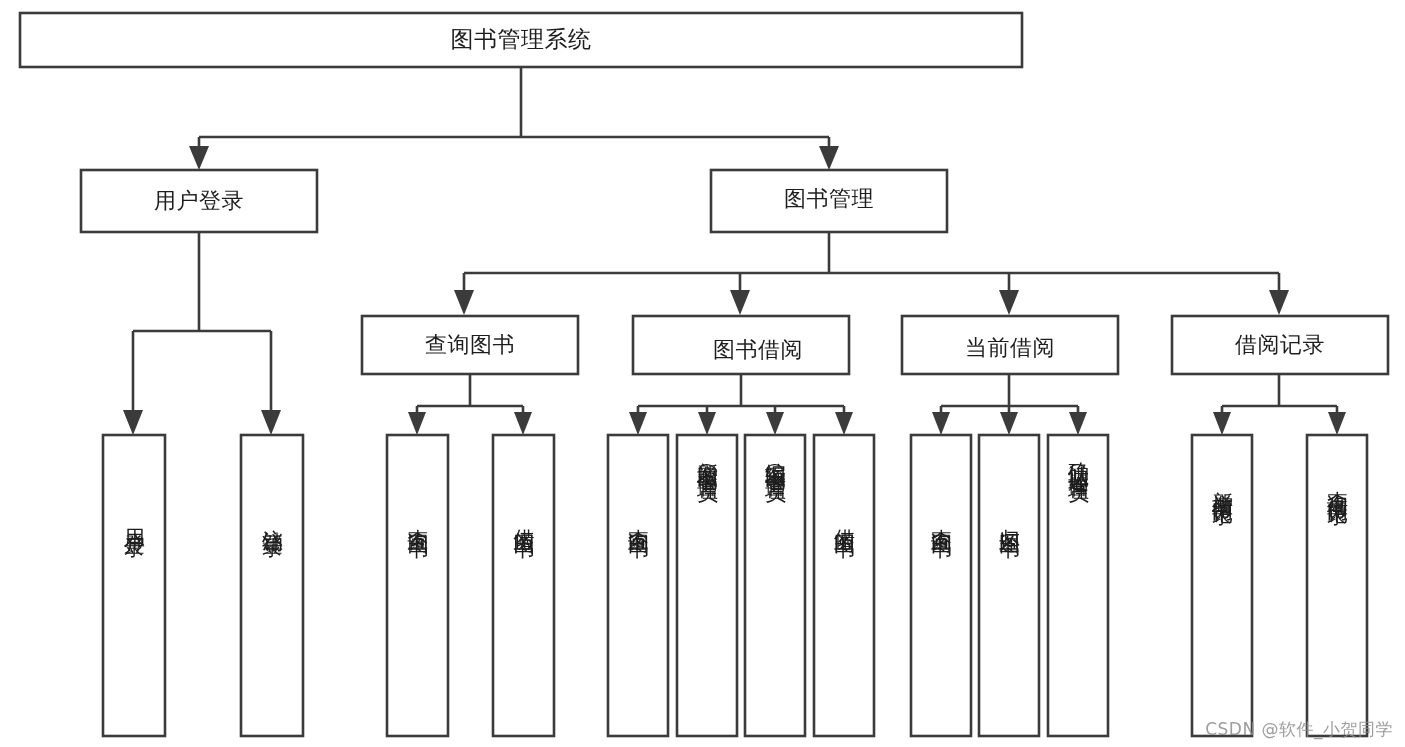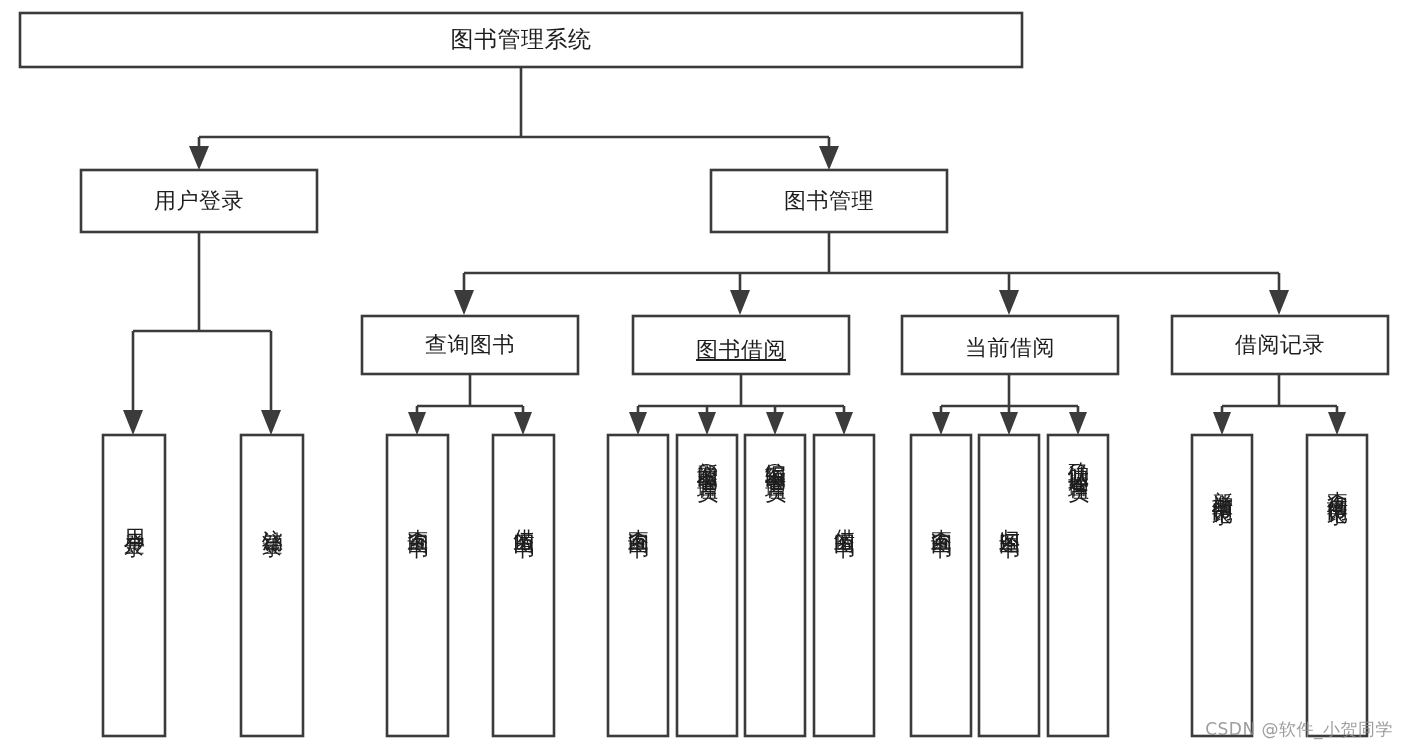--- a/index.html
+++ b/index.html
@@ -176,24 +176,24 @@
     <rect class="node-box" x="1048" y="435" width="60" height="301"></rect>
 
     <rect class="node-box" x="1192" y="435" width="60" height="301"></rect>
     <rect class="node-box" x="1307" y="435" width="60" height="301"></rect>
 
   </svg>
 
   <div class="node-label horizontal title" style="left:20px; top:13px; width:1002px; height:54px;">图书管理系统</div>
 
   <div class="node-label horizontal" style="left:81px; top:170px; width:236px; height:62px;">用户登录</div>
-  <div class="node-label horizontal" style="left:711px; top:170px; width:236px; height:62px;">图书管理</div>
+  <div class="node-label horizontal" style="left:711px; top:170px; width:236px; height:62px;font-family:Liberation Mono, monospace;">图书管理</div>
 
   <div class="node-label horizontal" style="left:362px; top:316px; width:216px; height:58px;">查询图书</div>
-  <div class="node-label horizontal" style="left:633px; top:316px; width:216px; height:68px;text-decoration:underline;">图书借阅</div>
+  <div class="node-label horizontal" style="left:650px; top:316px; width:216px; height:68px;">图书借阅</div>
   <div class="node-label horizontal" style="left:902px; top:316px; width:216px; height:64px;">当前借阅</div>
   <div class="node-label horizontal" style="left:1172px; top:316px; width:216px; height:58px;">借阅记录</div>
 
   <div class="node-label vertical" style="left:103px; top:508px; width:62px; height:228px;">用户登录</div>
   <div class="node-label vertical" style="left:241px; top:508px; width:62px; height:228px;">注销登录</div>
 
   <div class="node-label vertical" style="left:387px; top:508px; width:61px; height:228px;">查询图书</div>
   <div class="node-label vertical" style="left:493px; top:508px; width:61px; height:228px;">借阅图书</div>
 
   <div class="node-label vertical" style="left:608px; top:508px; width:60px; height:228px;">查询图书</div>

